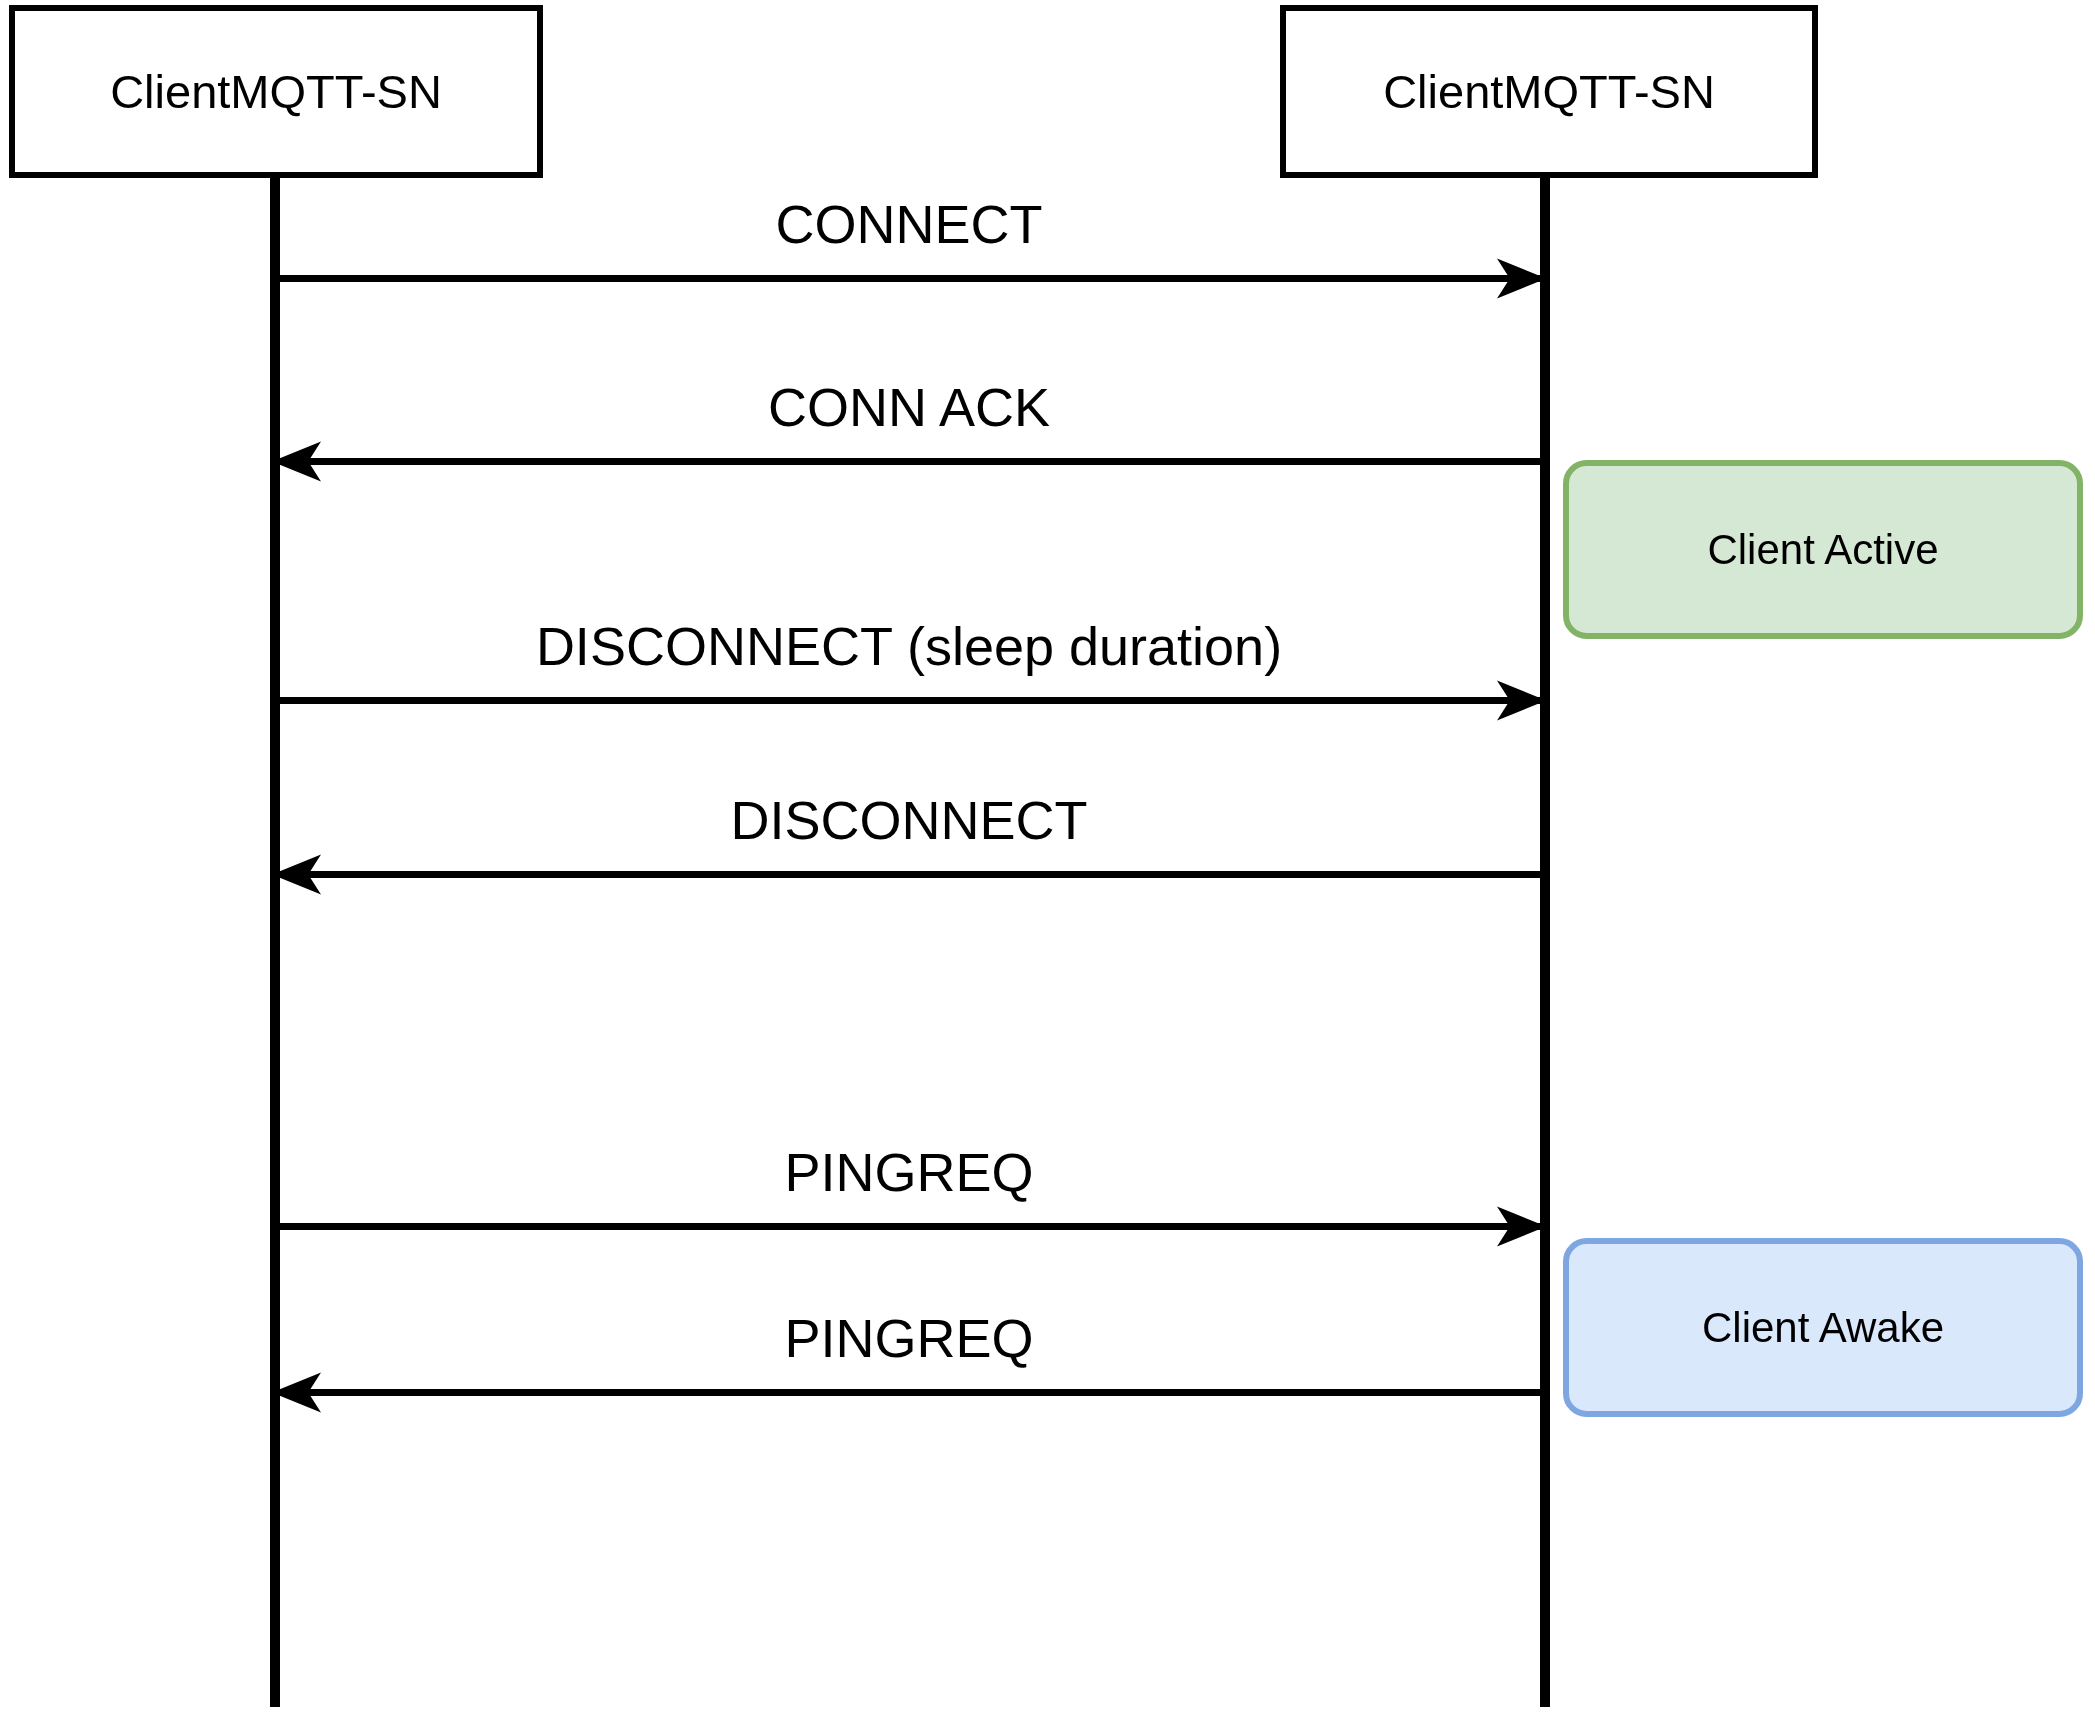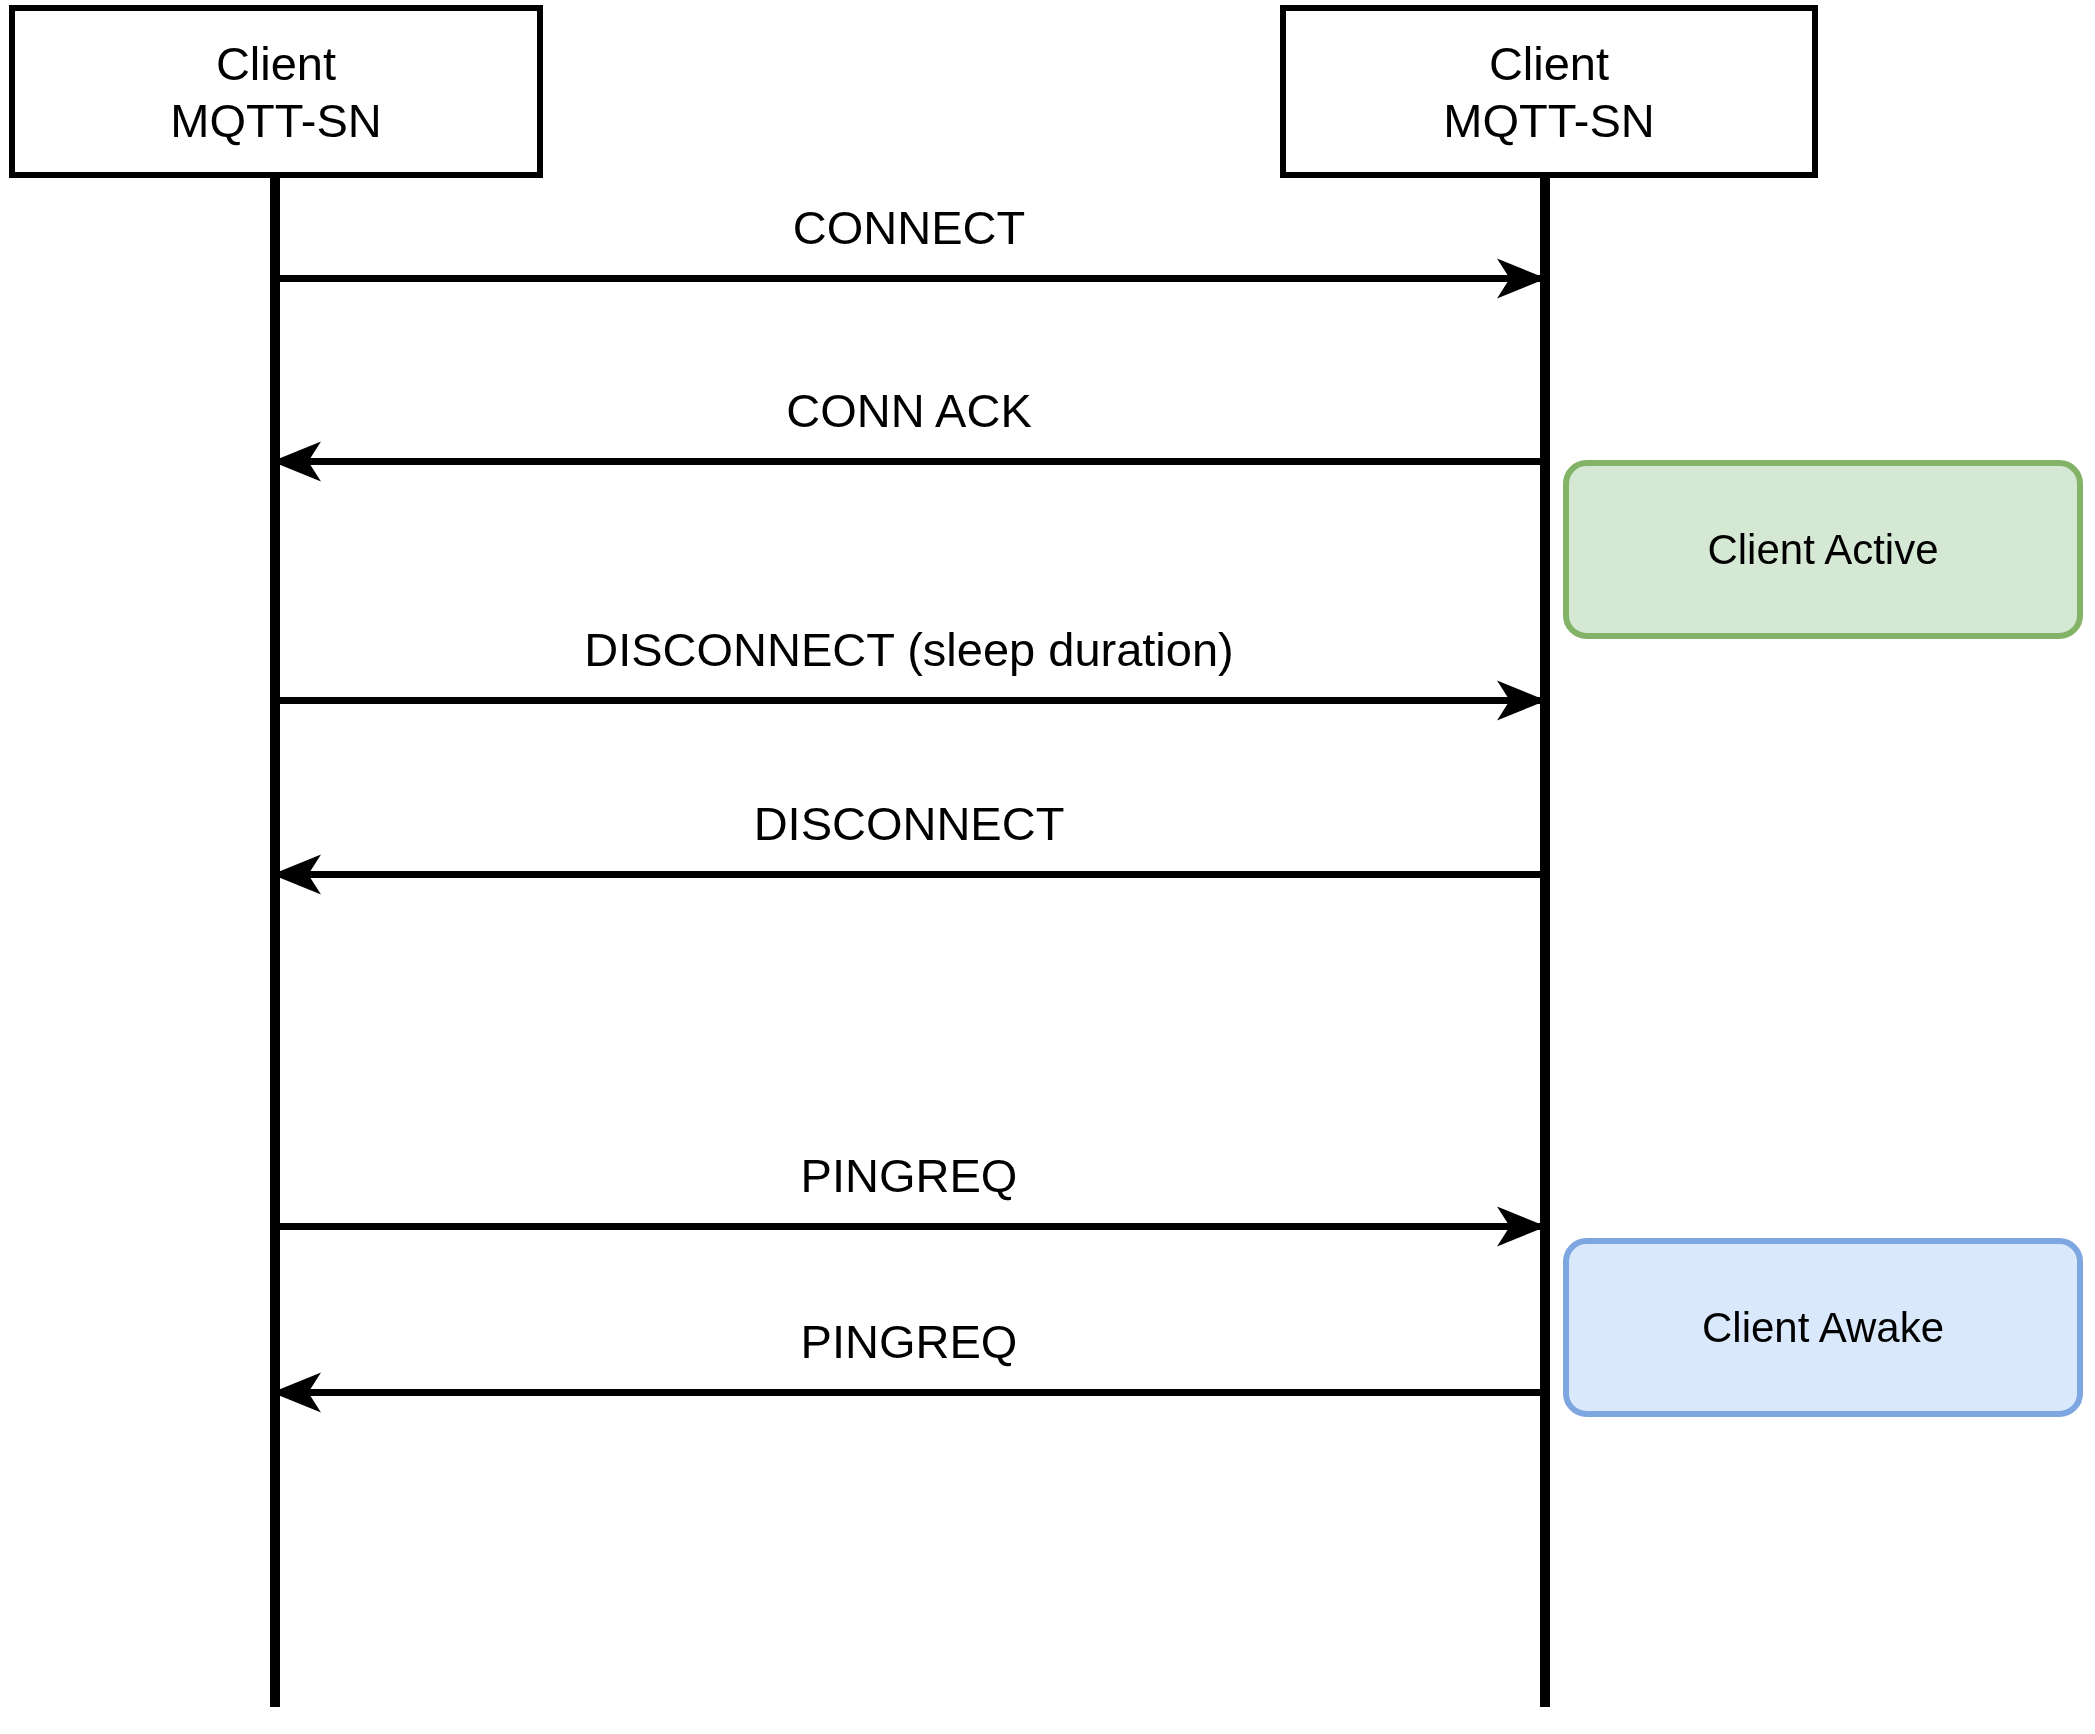--- a/index.html
+++ b/index.html
@@ -16,21 +16,21 @@
     height: 1734px;
     background: #ffffff;
     overflow: hidden;
   }
   .participant-box {
     position: absolute;
     box-sizing: border-box;
     background: #ffffff;
     border: 6.3px solid #000000;
     display: flex;
-    flex-direction: column;
+    flex-direction: row;
     align-items: center;
     justify-content: center;
     line-height: 1.22;
   }
   .participant-label {
     font-size: 47px;
     color: #000000;
     text-align: center;
     white-space: nowrap;
   }
@@ -50,21 +50,21 @@
     top: 0;
     height: 7.2px;
     background: #000000;
   }
   .message .msg-label {
     position: absolute;
     left: 0;
     right: 0;
     bottom: 20px;
     text-align: center;
-    font-size: 47px;
+    font-size: 54px;
     color: #000000;
     white-space: nowrap;
   }
   .arrowhead {
     position: absolute;
     top: -22px;
     width: 51px;
     height: 51px;
   }
   .arrowhead.right { right: -3.6px; }

